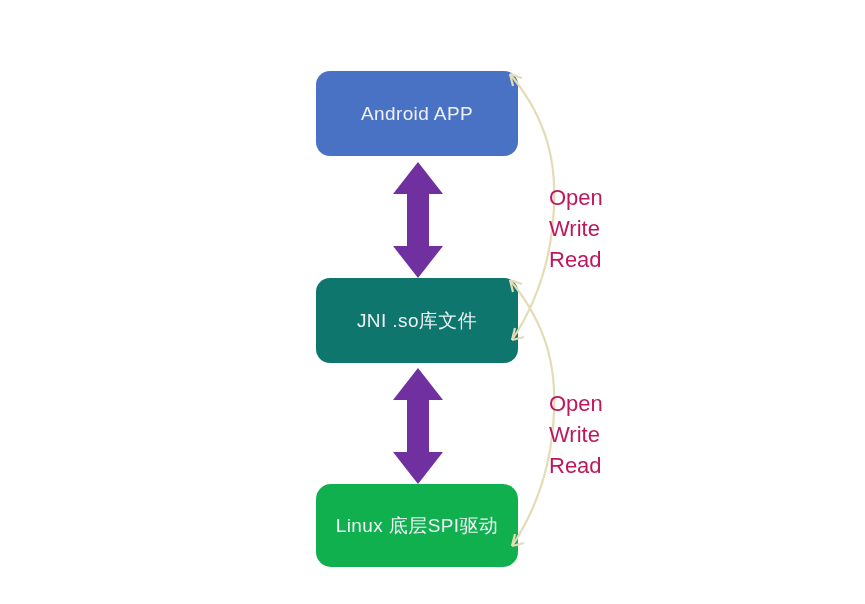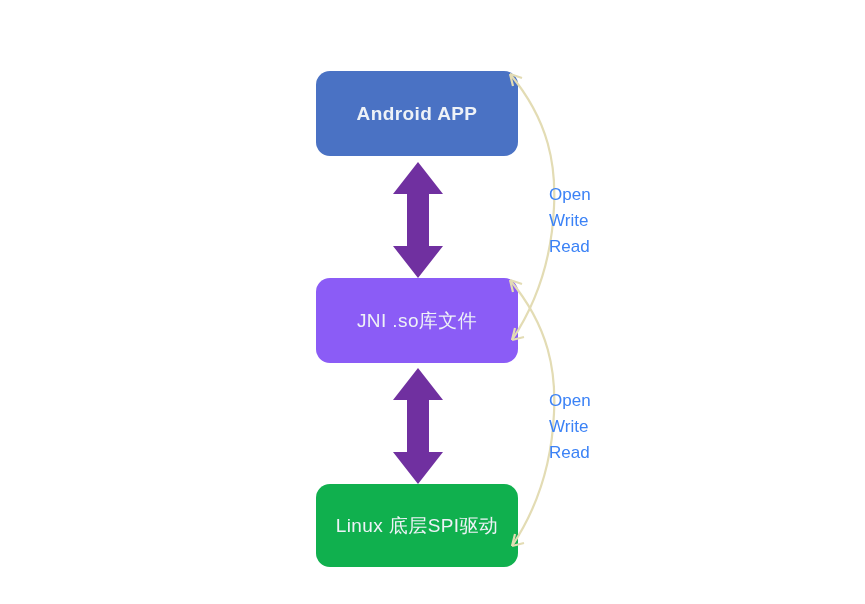--- a/index.html
+++ b/index.html
@@ -29,35 +29,35 @@
     letter-spacing: 0.4px;
     text-align: center;
     user-select: none;
   }
   #box-android {
     left: 316px;
     top: 71px;
     width: 202px;
     height: 85px;
     background: #4a72c4;
-    font-weight: bold;
   }
   #box-jni {
     left: 316px;
     top: 278px;
     width: 202px;
     height: 85px;
-    background: #8b5cf6;
+    background: #0f766e;
   }
   #box-linux {
     left: 316px;
     top: 484px;
     width: 202px;
     height: 83px;
     background: #10b04e;
+    border-radius: 15px;
   }
   .arrow-svg {
     position: absolute;
     pointer-events: none;
   }
   #arrow-upper {
     left: 381px;
     top: 160px;
     width: 74px;
     height: 120px;
@@ -75,23 +75,23 @@
     height: 290px;
   }
   #bracket-lower {
     left: 498px;
     top: 268px;
     width: 75px;
     height: 290px;
   }
   .op-label {
     position: absolute;
-    font-size: 17px;
-    line-height: 26px;
-    color: #3b82f6;
+    font-size: 22px;
+    line-height: 31px;
+    color: #be185d;
     white-space: pre-line;
     user-select: none;
   }
   #op-label-upper {
     left: 549px;
     top: 182px;
   }
   #op-label-lower {
     left: 549px;
     top: 388px;

